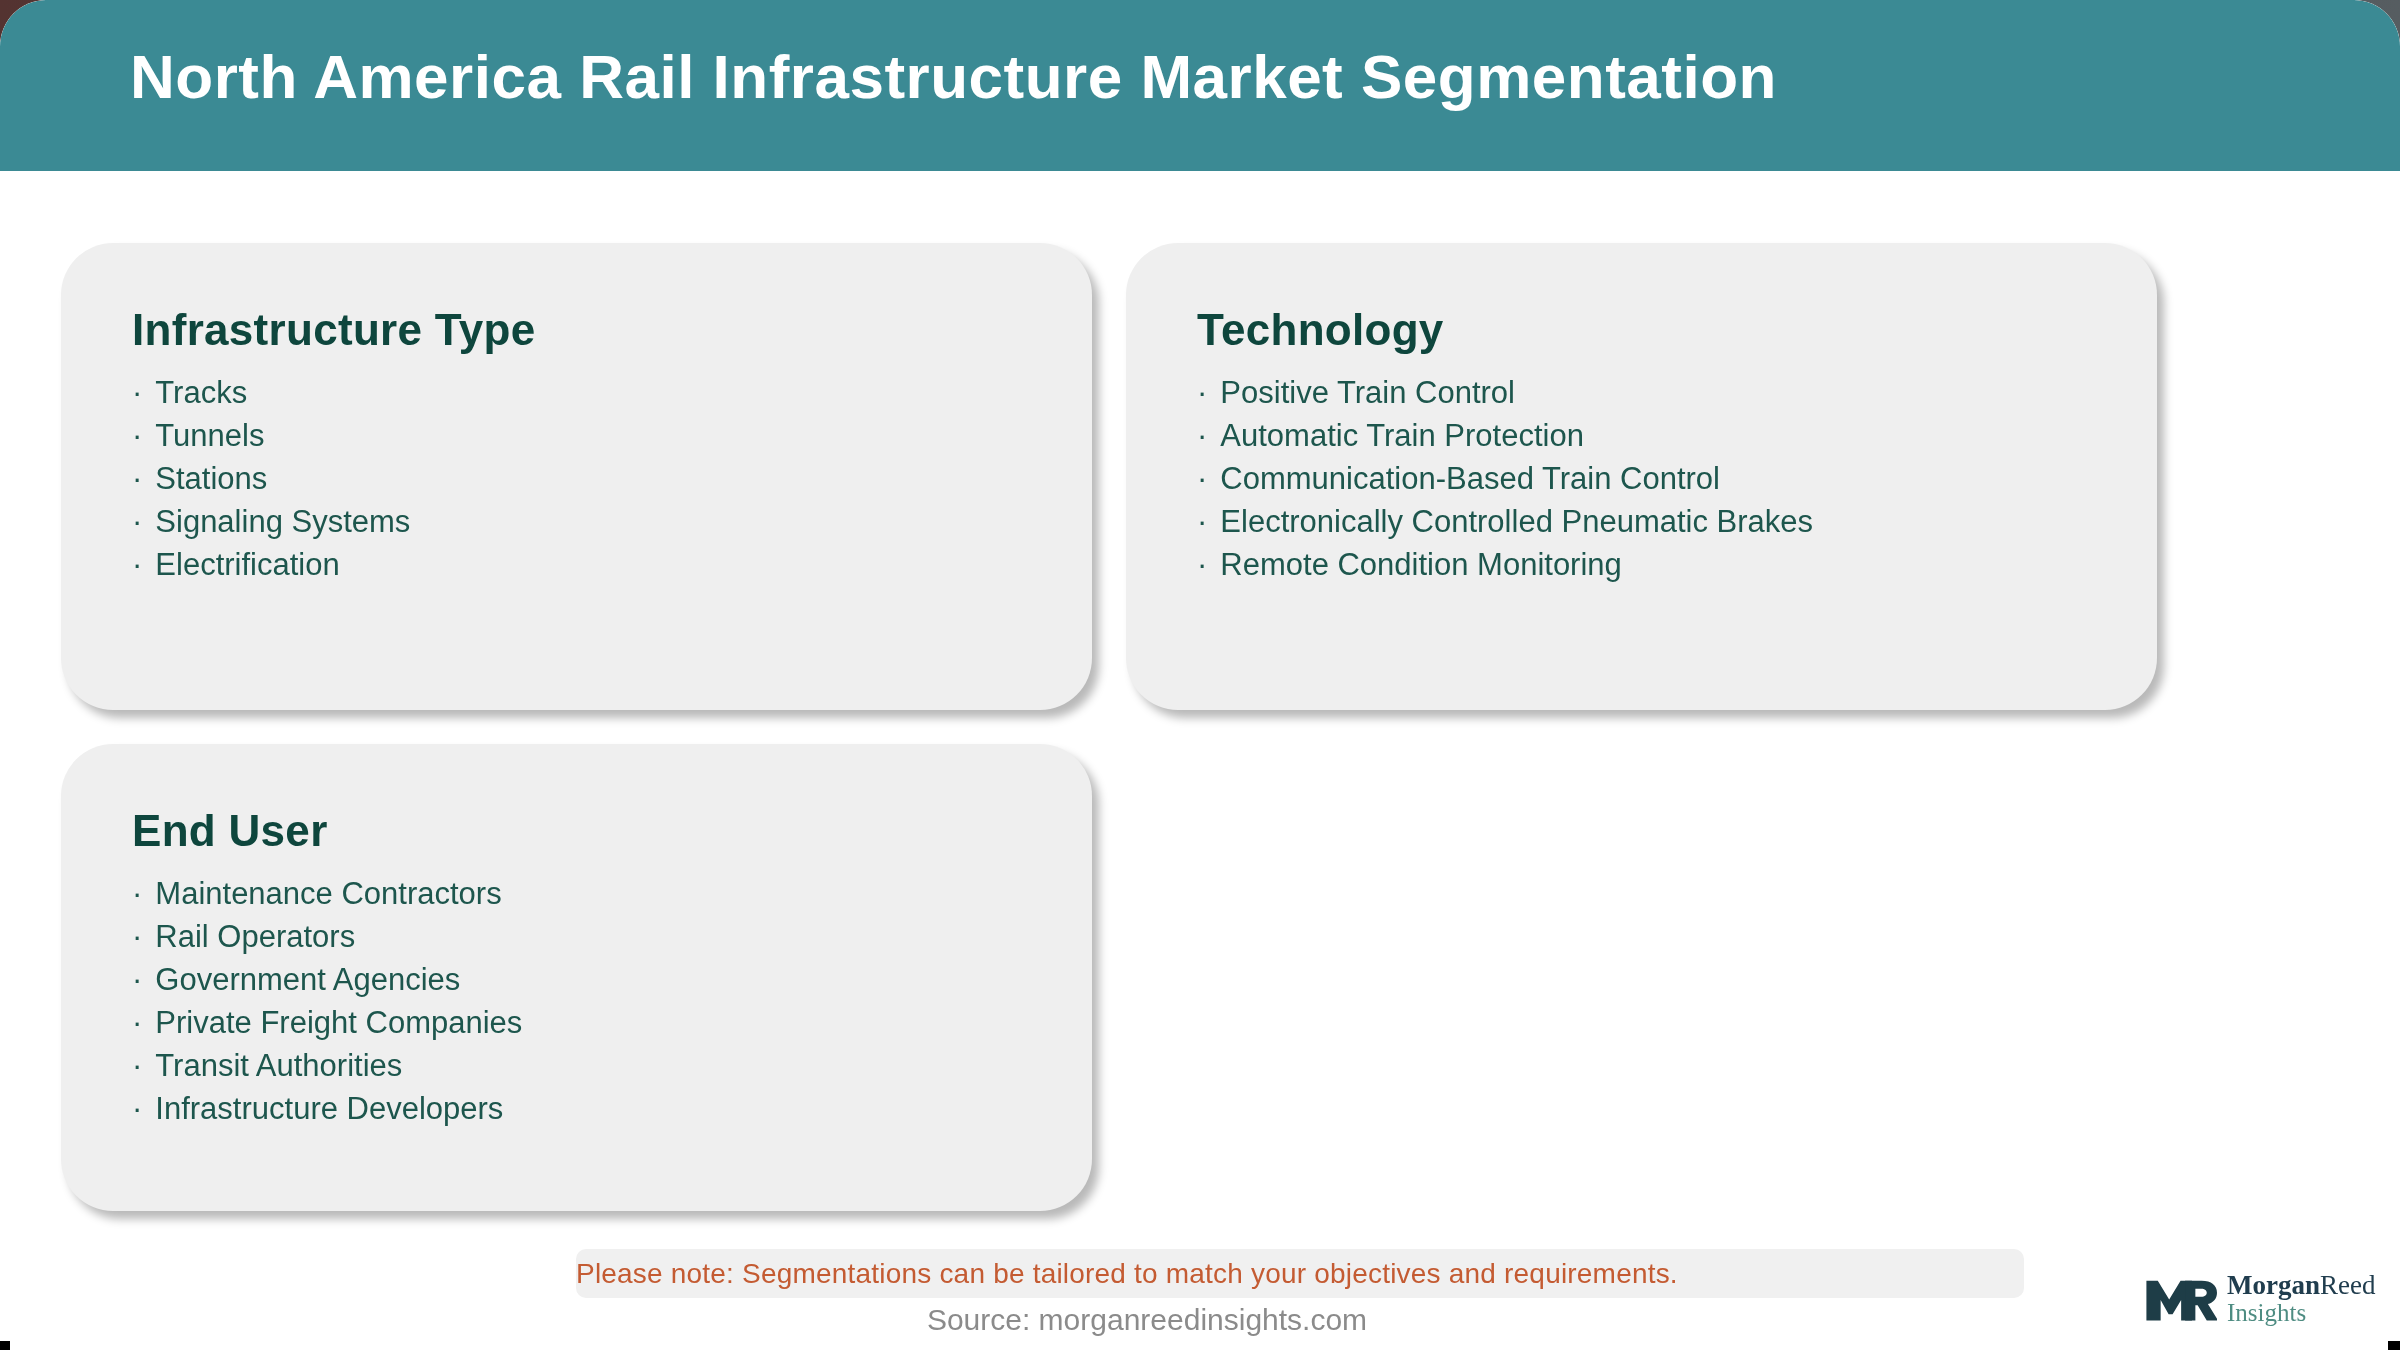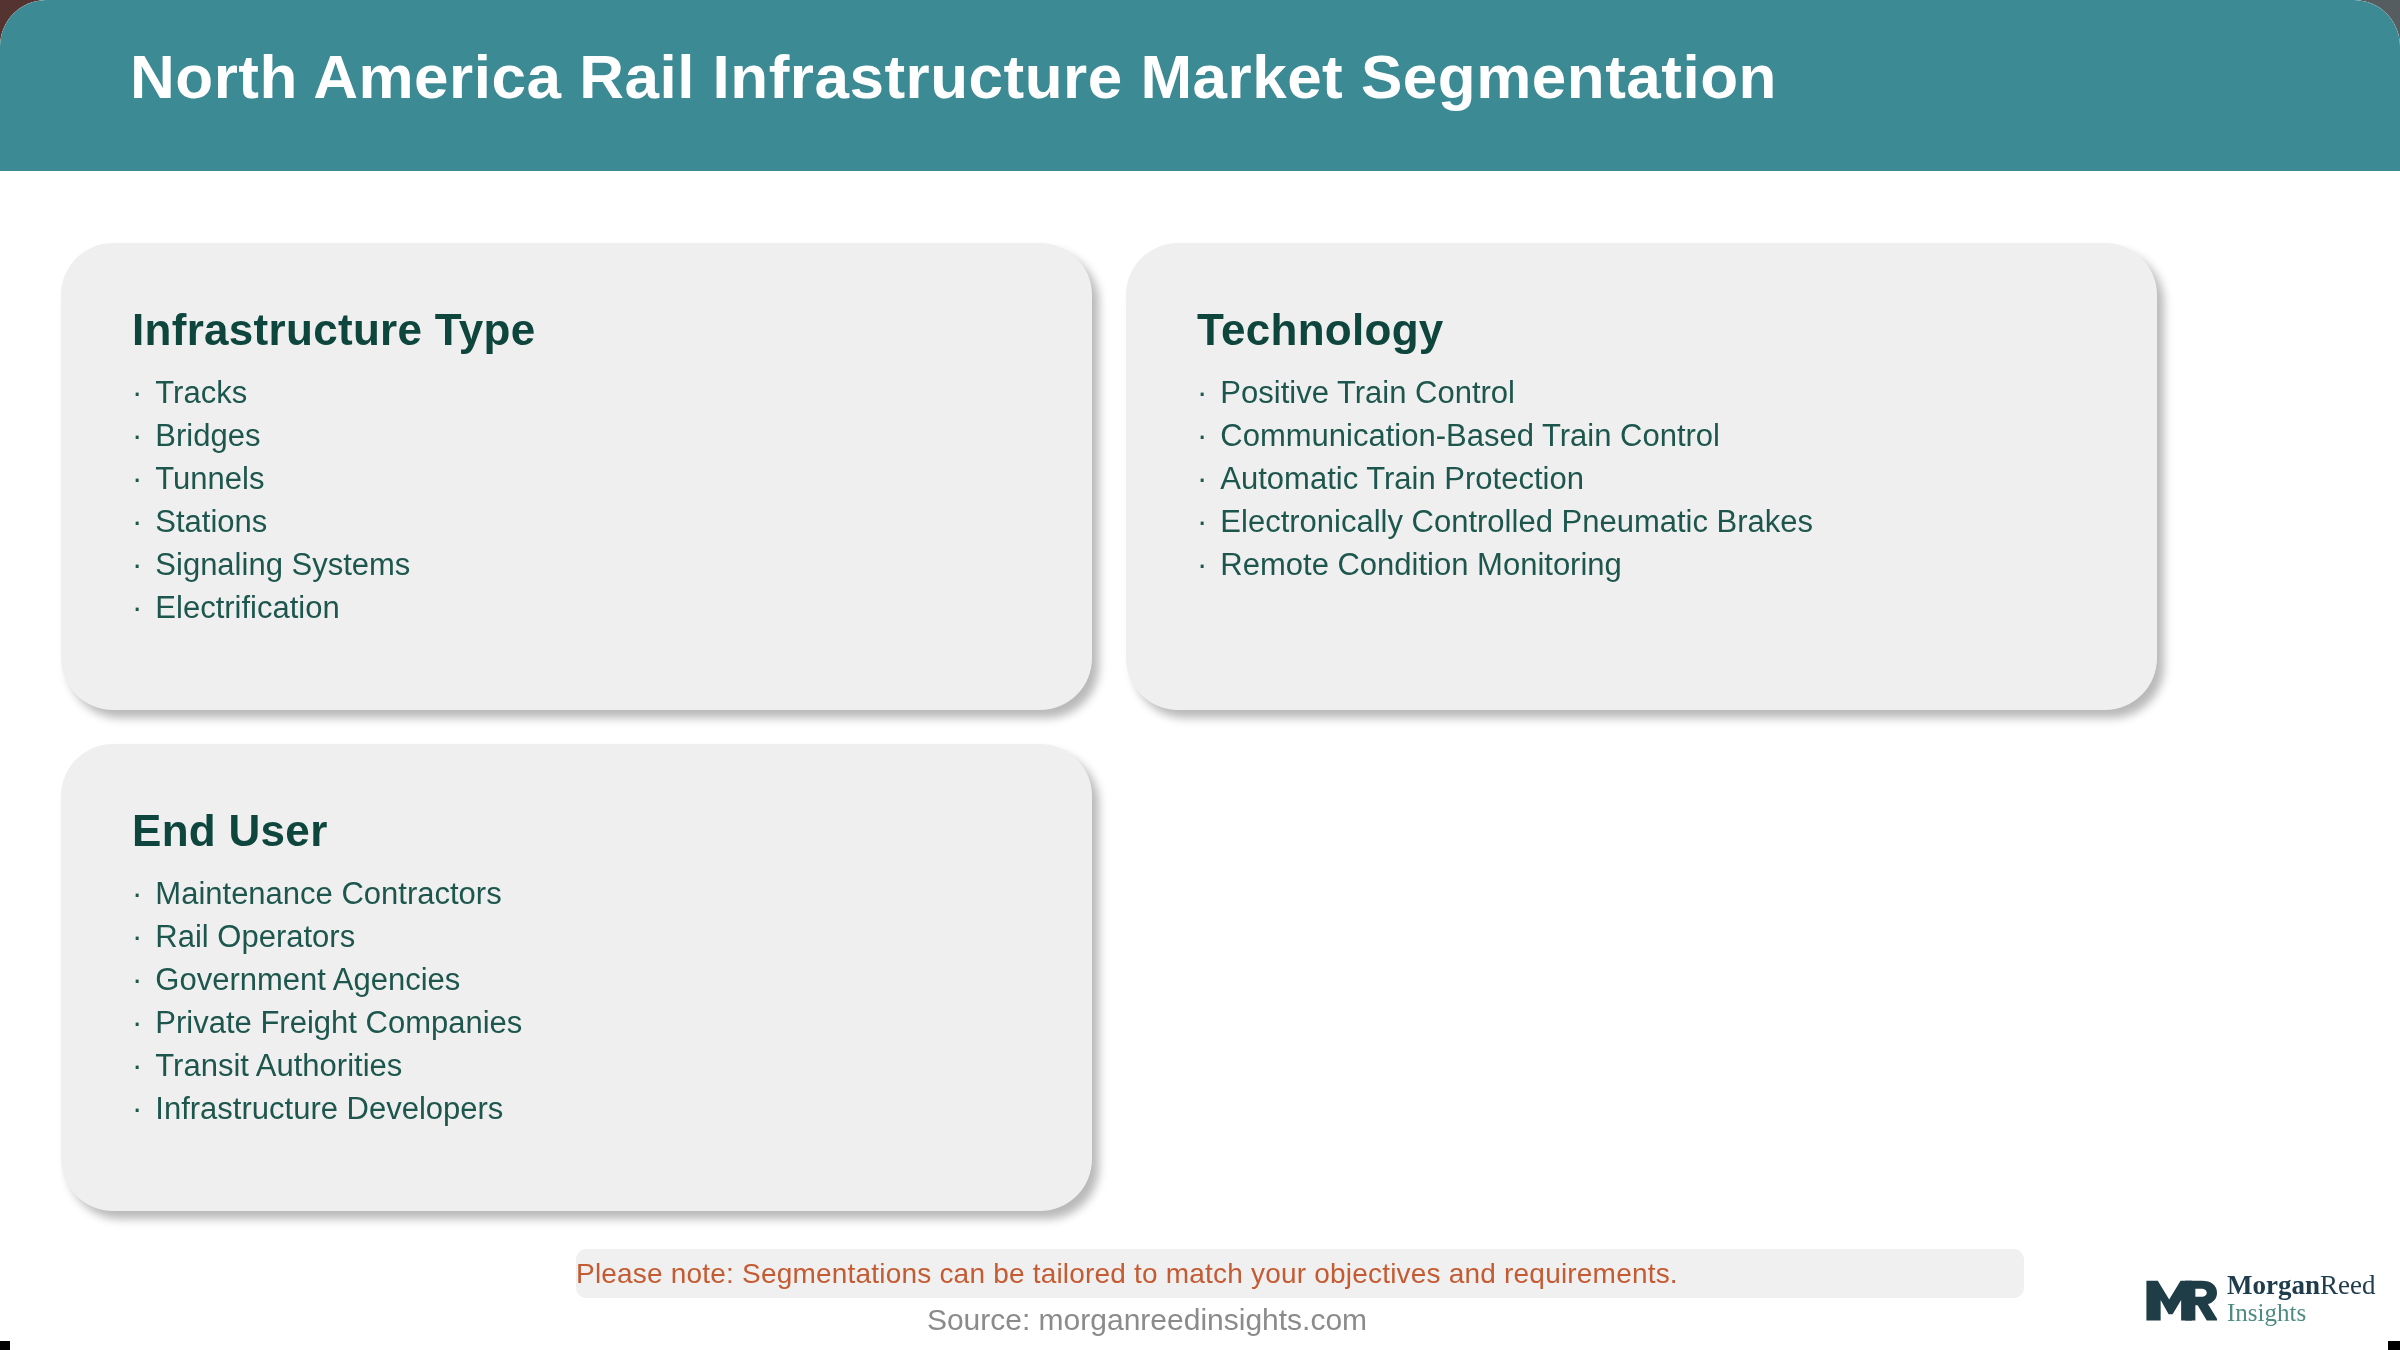--- a/index.html
+++ b/index.html
@@ -81,34 +81,33 @@
   <header class="banner">
     <h1>North America Rail Infrastructure Market Segmentation</h1>
   </header>
 
   <section class="cards">
 
     <article class="card">
       <h2>Infrastructure Type</h2>
       <ul>
         <li>Tracks</li>
-        <li>Bridges</li>
         <li>Tunnels</li>
         <li>Stations</li>
         <li>Signaling Systems</li>
         <li>Electrification</li>
       </ul>
     </article>
 
     <article class="card">
       <h2>Technology</h2>
       <ul>
         <li>Positive Train Control</li>
+        <li>Automatic Train Protection</li>
         <li>Communication-Based Train Control</li>
-        <li>Automatic Train Protection</li>
         <li>Electronically Controlled Pneumatic Brakes</li>
         <li>Remote Condition Monitoring</li>
       </ul>
     </article>
 
 
     <article class="card">
       <h2>End User</h2>
       <ul>
         <li>Maintenance Contractors</li>

